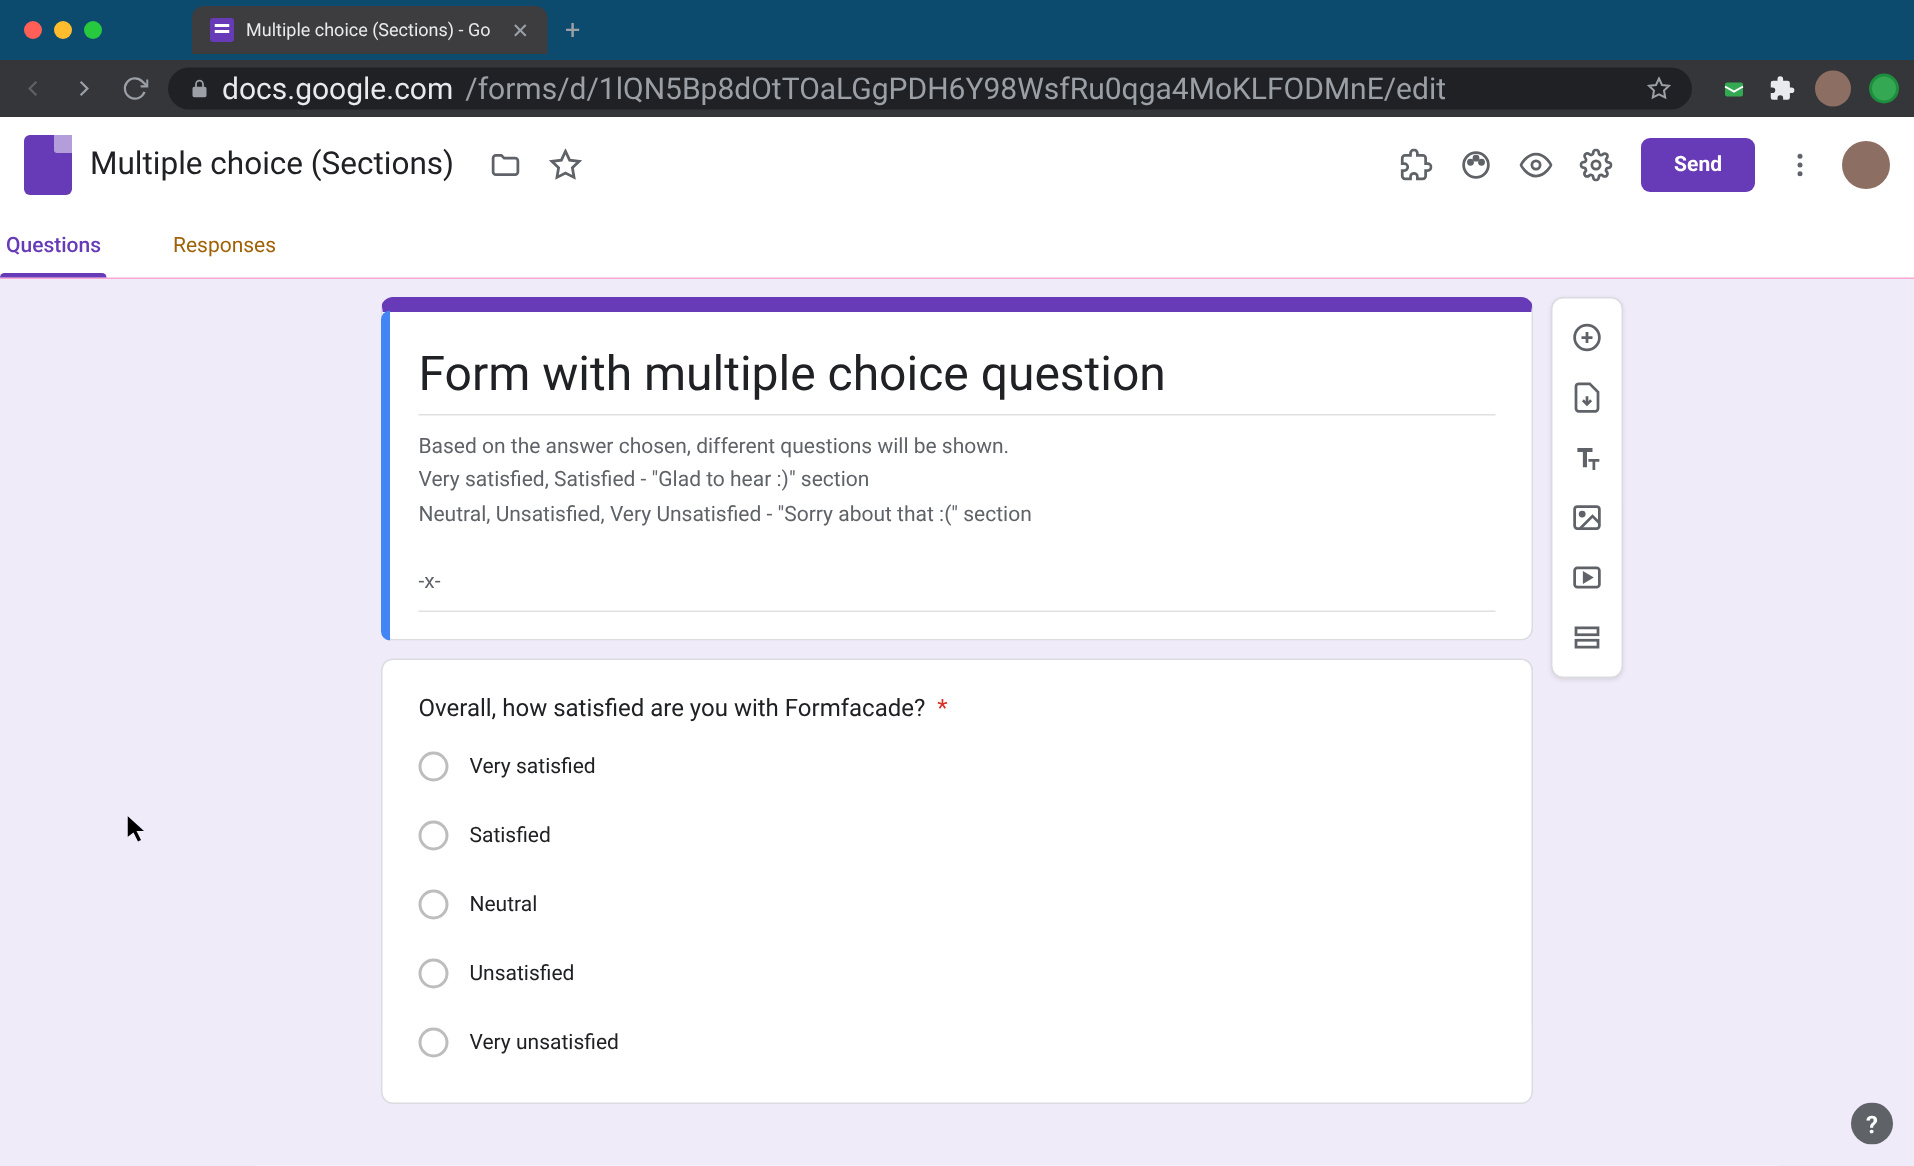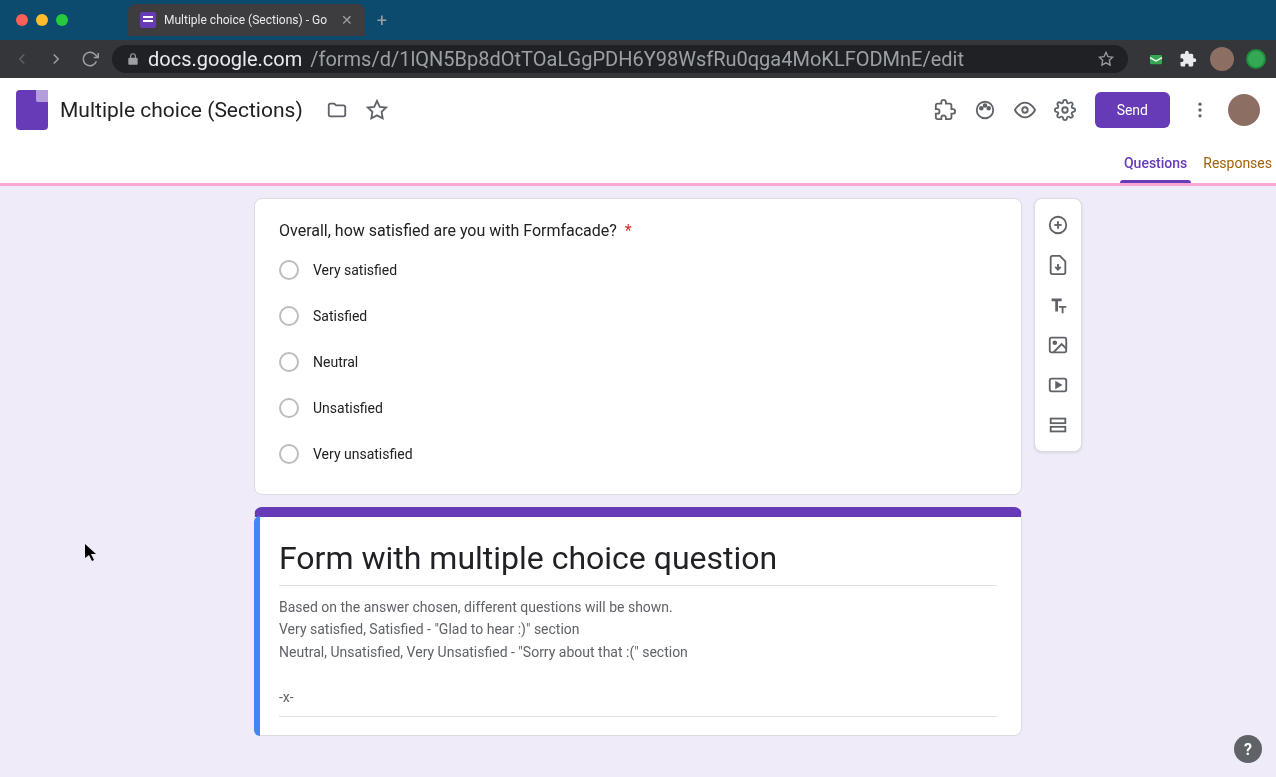--- a/index.html
+++ b/index.html
@@ -30,25 +30,25 @@
   .avatar-sm { width:24px;height:24px;border-radius:50%;background:#8d6e63;}
   .circ-green { width:20px;height:20px;border-radius:50%;background:#34a853; border:2px solid #1e8e3e; box-sizing:border-box;}
   
   
   .app-header { height: 64px; display: flex; align-items: center; padding: 18px 16px; }
   .forms-icon { width: 32px; height: 40px; background: #673ab7; border-radius: 4px; position:relative; display:flex;align-items:center;justify-content:center; margin-right: 12px;}
   .forms-icon::after{content:'';position:absolute;top:0;right:0;width:12px;height:12px;background:#b39ddb;border-radius:0 0 0 2px;}
   .doc-title { font-size: 21px; color: #202124; margin-right: 14px; }
   .hdr-btn { width: 40px; height:40px; display:flex; align-items:center;justify-content:center; color:#5f6368; cursor:pointer; border-radius:50%;}
   .hdr-spacer { flex:1; }
-  .send-btn { background:#673ab7; color:#fff; padding: 10px 22px; border-radius:6px; font-size:14px; font-weight:400; margin: 0 10px; cursor:pointer;}
+  .send-btn { background:#673ab7; color:#fff; padding: 10px 22px; border-radius:6px; font-size:14px; font-weight:700; margin: 0 10px; cursor:pointer;}
   .hdr-avatar { width:32px;height:32px;border-radius:50%;background:#8d6e63;margin-left:8px;}
   
   
-  .app-tabs { height: 44px; display:flex; justify-content:flex-end; gap:8px; border-bottom:3px solid #f9a8d4; }
+  .app-tabs { height: 44px; display:flex; justify-content:flex-start; gap:40px; border-bottom:1px solid #f9a8d4; }
   .app-tab { padding: 0 4px; display:flex;align-items:center; font-size:14px; color:#a16207; cursor:pointer; position:relative;}
   .app-tab.active { color:#673ab7; font-weight:500;}
   .app-tab.active::after { content:''; position:absolute; bottom:0; left:0; right:0; height:3px; background:#673ab7; border-radius:3px 3px 0 0;}
   
   
   .canvas { background:#f0ebf8; height: calc(777px - 78px - 64px - 44px); position:relative; padding-top: 12px; overflow:auto;}
   .form-col { width: 768px; margin: 0 auto; }
   
   .card { background:#fff; border-radius:8px; border:1px solid #dadce0; margin-bottom:12px; }
   .header-card { border-top: 10px solid #673ab7; position:relative; padding: 22px 24px 18px 24px;}
@@ -198,54 +198,54 @@
   <div class="hdr-avatar"></div>
 </div>
 
 <div class="app-tabs">
   <div class="app-tab active">Questions</div>
   <div class="app-tab">Responses</div>
 </div>
 
 <div class="canvas">
   <div class="form-col">
-    <div class="card question-card">
-      <div class="q-title">
-        <span>Overall, how satisfied are you with Formfacade?</span>
-        <span class="req-star">*</span>
-      </div>
-      <div class="option-row">
-        <div class="radio"></div>
-        <div class="opt-label">Very satisfied</div>
-      </div>
-      <div class="option-row">
-        <div class="radio"></div>
-        <div class="opt-label">Satisfied</div>
-      </div>
-      <div class="option-row">
-        <div class="radio"></div>
-        <div class="opt-label">Neutral</div>
-      </div>
-      <div class="option-row">
-        <div class="radio"></div>
-        <div class="opt-label">Unsatisfied</div>
-      </div>
-      <div class="option-row">
-        <div class="radio"></div>
-        <div class="opt-label">Very unsatisfied</div>
-      </div>
-    </div>
     <div class="card header-card">
       <div class="form-title">Form with multiple choice question</div>
       <div class="form-desc">Based on the answer chosen, different questions will be shown.
 Very satisfied, Satisfied - "Glad to hear :)" section
 Neutral, Unsatisfied, Very Unsatisfied - "Sorry about that :(" section
 
 -x-</div>
     </div>
+    <div class="card question-card">
+      <div class="q-title">
+        <span>Overall, how satisfied are you with Formfacade?</span>
+        <span class="req-star">*</span>
+      </div>
+      <div class="option-row">
+        <div class="radio"></div>
+        <div class="opt-label">Very satisfied</div>
+      </div>
+      <div class="option-row">
+        <div class="radio"></div>
+        <div class="opt-label">Satisfied</div>
+      </div>
+      <div class="option-row">
+        <div class="radio"></div>
+        <div class="opt-label">Neutral</div>
+      </div>
+      <div class="option-row">
+        <div class="radio"></div>
+        <div class="opt-label">Unsatisfied</div>
+      </div>
+      <div class="option-row">
+        <div class="radio"></div>
+        <div class="opt-label">Very unsatisfied</div>
+      </div>
+    </div>
   </div>
 
   <div class="float-toolbar">
     <div class="ft-btn" title="Add question">
       <svg width="22" height="22" viewBox="0 0 24 24" fill="none" stroke="currentColor" stroke-width="2">
           <circle cx="12" cy="12" r="9"></circle>
           <line x1="12" y1="8" x2="12" y2="16"></line>
           <line x1="8" y1="12" x2="16" y2="12"></line>
         </svg>
     </div>

